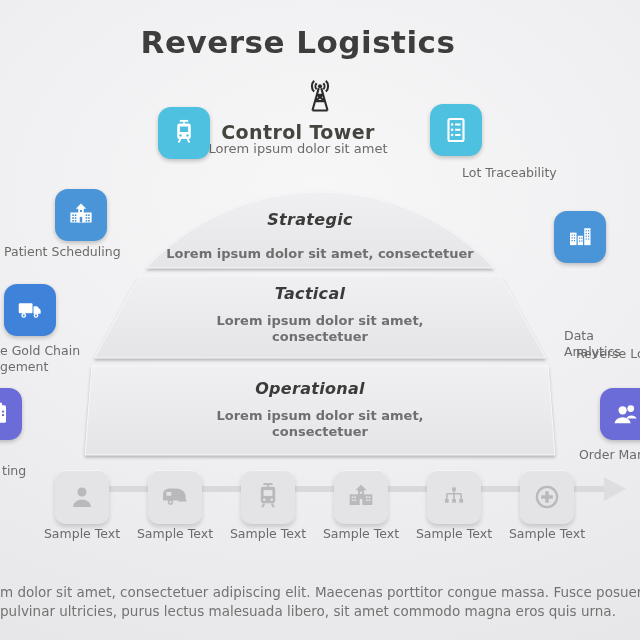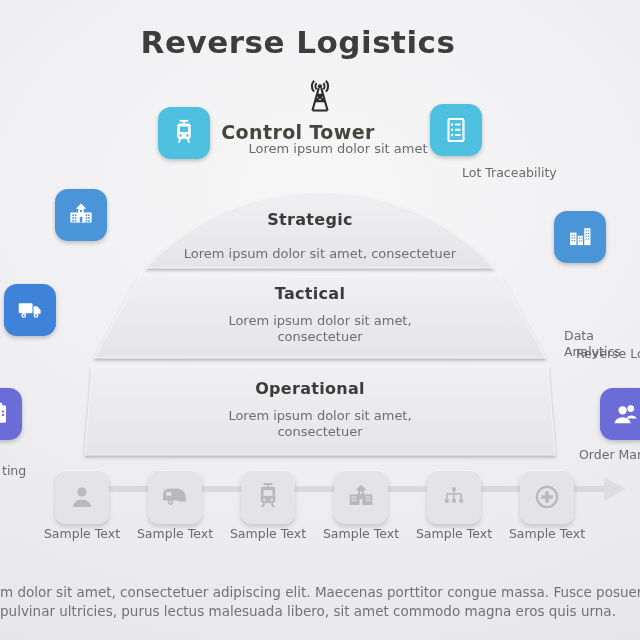--- a/index.html
+++ b/index.html
@@ -3,24 +3,24 @@
 <meta charset="utf-8">
 <style>
   html,body{margin:0;padding:0;}
   body{width:640px;height:640px;font-family:"DejaVu Sans","Liberation Sans",sans-serif;background:#e9e9ea;}
   #stage{position:relative;width:640px;height:640px;overflow:hidden;
     background:radial-gradient(ellipse 130% 95% at 50% 30%, #f7f7f8 0%, #efeff1 45%, #e3e3e5 100%);}
   .abs{position:absolute;}
   .ctr{left:0;width:596px;text-align:center;}
   #title{top:24px;font-size:31px;font-weight:bold;color:#3d3d3d;letter-spacing:.5px;}
   #ct-title{top:121px;font-size:19px;font-weight:bold;color:#454540;letter-spacing:.4px;}
-  #ct-sub{top:141px;font-size:13px;color:#6b6b6b;padding-left:40px;}
+  #ct-sub{top:141px;font-size:13px;color:#6b6b6b;}
   .band{filter:drop-shadow(0 2.5px 1.5px rgba(110,110,118,.45));}
-  .lvl-name{font-size:16px;font-weight:bold;color:#3b3b3b;letter-spacing:.3px;left:0;width:620px;text-align:center;}
-  .lvl-text{font-size:13px;color:#6f6f6f;line-height:16px;white-space:pre-line;left:0;width:640px;text-align:center;}
+  .lvl-name{font-size:16px;font-weight:bold;color:#3b3b3b;letter-spacing:.3px;left:0;width:620px;text-align:center;font-style:italic;}
+  .lvl-text{font-size:13px;color:#6f6f6f;line-height:16px;white-space:pre-line;left:0;width:640px;text-align:center;font-weight:bold;}
   .tile{width:52px;height:52px;border-radius:13px;display:flex;align-items:center;justify-content:center;
     color:#fff;box-shadow:0 2px 4px rgba(0,0,0,.22);}
   .tile svg{width:30px;height:30px;}
   .tile-lb{background:#4ec1e0;--tile-bg:#4ec1e0;}
   .tile-bl{background:#4a94d8;--tile-bg:#4a94d8;}
   .tile-db{background:#3e82da;--tile-bg:#3e82da;}
   .tile-pu{background:#6c6cd9;--tile-bg:#6c6cd9;}
   .tile-gray{width:54px;height:54px;border-radius:10px;background:#e4e4e6;--tile-bg:#e4e4e6;color:#b9b9bd;
     box-shadow:0 3px 4px rgba(0,0,0,.15), inset 0 1px 0 #f4f4f6;}
   .tile-gray svg{width:32px;height:32px;}
@@ -103,31 +103,34 @@
           <rect x="17.7" y="11.5" width="1.3" height="1.3"></rect>
         <rect x="15.7" y="13.8" width="1.3" height="1.3"></rect>
           <rect x="17.7" y="13.8" width="1.3" height="1.3"></rect>
         <rect x="15.7" y="16" width="1.3" height="1.3"></rect>
           <rect x="17.7" y="16" width="1.3" height="1.3"></rect>
         <rect x="11" y="13.5" width="2" height="4.5"></rect>
           <rect x="11.2" y="8" width="1.6" height="1.6"></rect>
       </g>
     </svg>
   </div>
+  <div class="abs side-label" style="left:4px;top:244px;">Patient Scheduling</div>
 
   <div class="abs tile tile-db" style="left:4px;top:284px;">
     <svg viewBox="0 0 24 24">
       <rect x="3" y="6.5" width="11" height="8" rx=".8" fill="currentColor"></rect>
       <path d="M14.8 9h2.9l2.8 2.9v3.1h-5.7z" fill="currentColor"></path>
       <circle cx="7" cy="16.3" r="1.9" fill="currentColor"></circle>
         <circle cx="7" cy="16.3" r=".8" class="glyph-bg"></circle>
       <circle cx="16.8" cy="16.3" r="1.9" fill="currentColor"></circle>
         <circle cx="16.8" cy="16.3" r=".8" class="glyph-bg"></circle>
     </svg>
   </div>
+  <div class="abs side-label" style="left:0;top:343px;">e Gold Chain
+gement</div>
 
   <div class="abs tile tile-pu" style="left:-30px;top:388px;">
     <svg viewBox="0 0 24 24">
       <rect x="4" y="5" width="16" height="14" rx="1.3" fill="currentColor"></rect>
       <path d="M8 3v3.2 M16 3v3.2" stroke="currentColor" stroke-width="1.6" fill="none"></path>
       <g class="glyph-bg">
         <rect x="6.6" y="9.3" width="1.7" height="1.5"></rect>
           <rect x="10" y="9.3" width="1.7" height="1.5"></rect>
           <rect x="13.4" y="9.3" width="1.7" height="1.5"></rect>
           <rect x="16.8" y="9.3" width="1.7" height="1.5"></rect>

